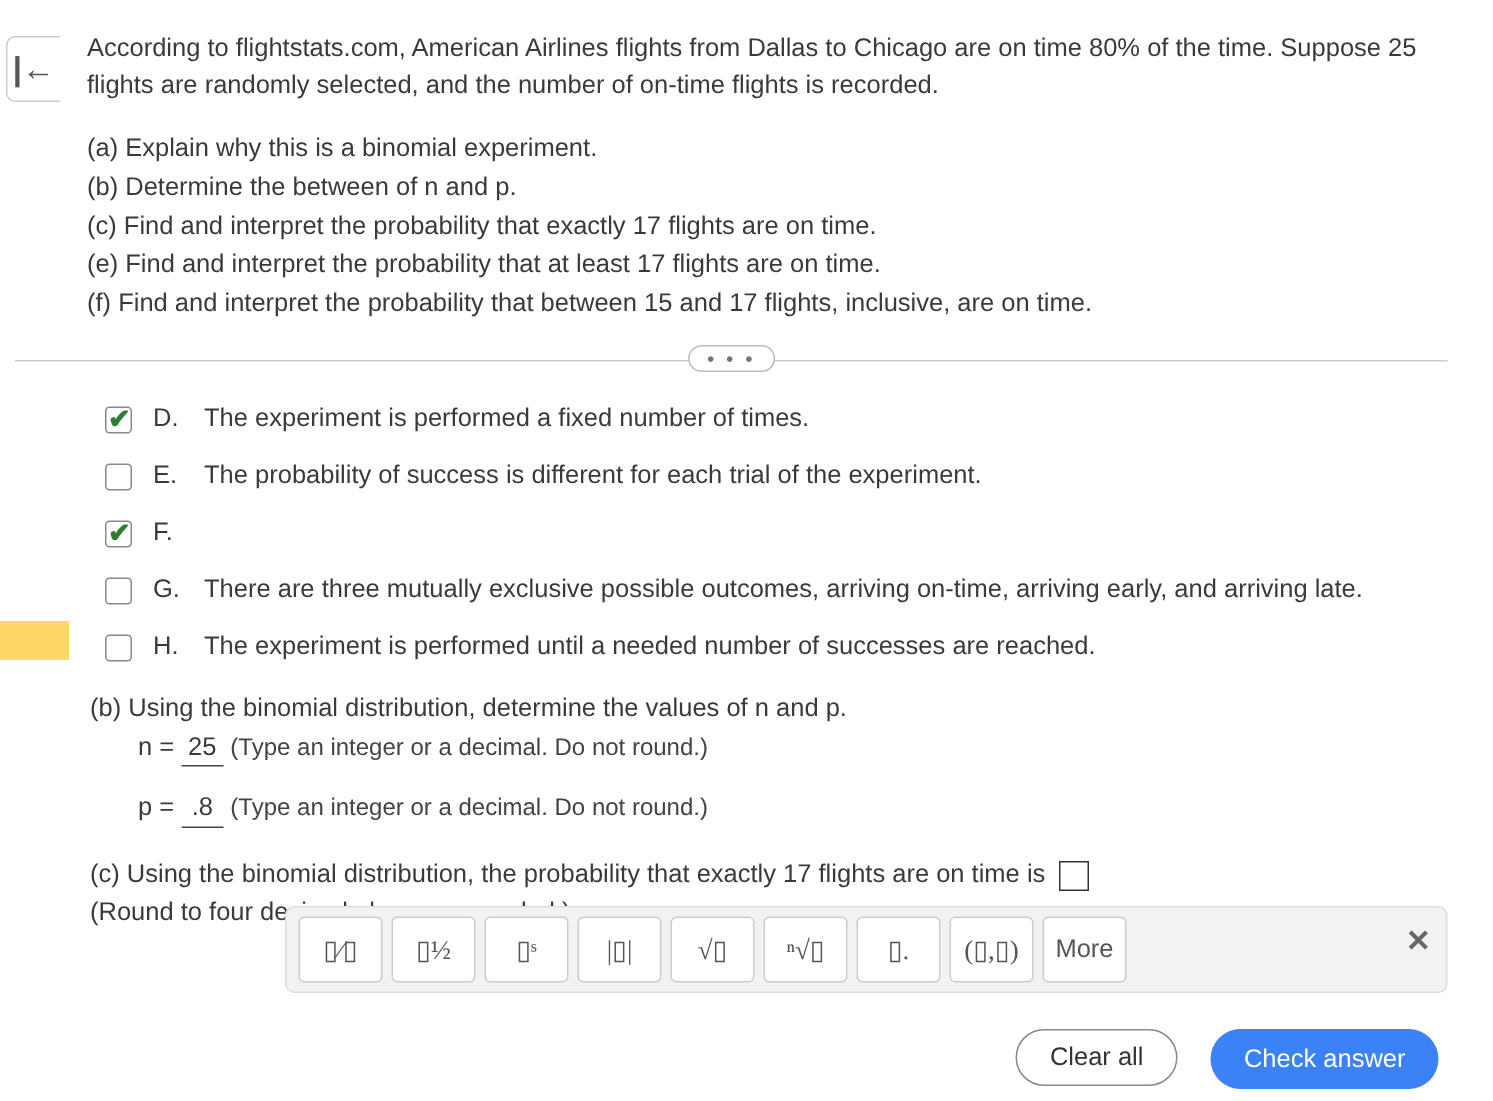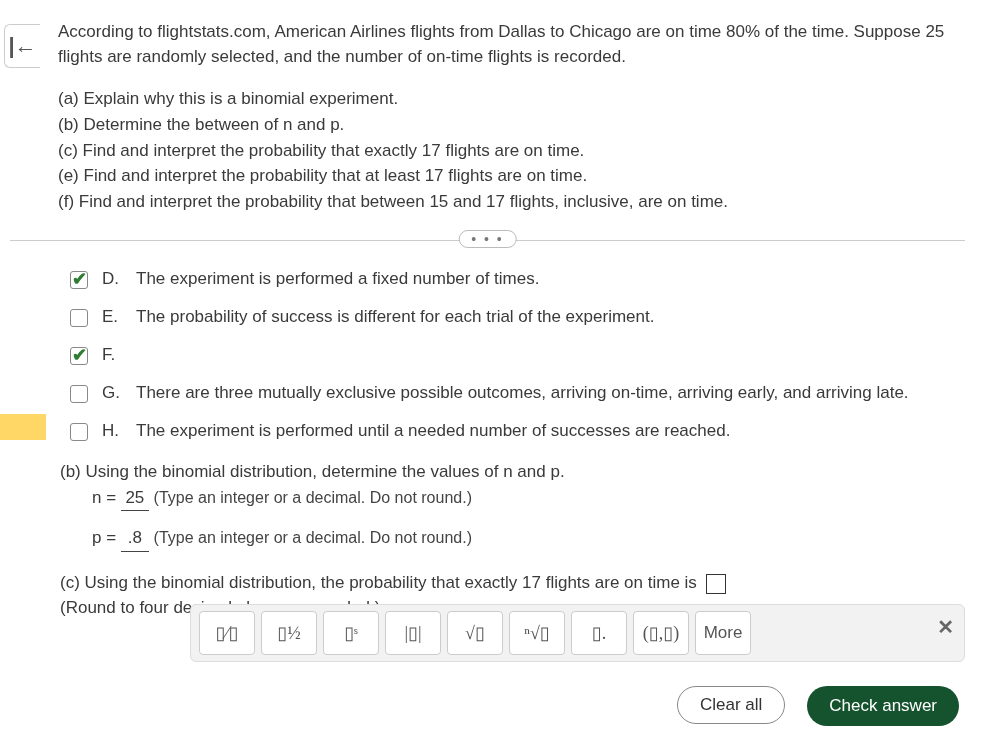--- a/index.html
+++ b/index.html
@@ -22,21 +22,21 @@
 .ans-row .eq{display:inline-block}
 .ans-box{display:inline-block;min-width:28px;border-bottom:1px solid #444;text-align:center;padding:0 4px}
 .hint{font-size:16px;color:#444}
 .blank-box{display:inline-block;width:20px;height:20px;border:1.5px solid #333;vertical-align:middle;margin-left:4px}
 .tool-row{position:absolute;bottom:72px;left:190px;right:30px;display:flex;align-items:center;gap:2px;background:#f2f2f2;border:1px solid #ddd;border-radius:6px;padding:6px}
 .tool-btn{height:44px;min-width:56px;background:#fff;border:1px solid #ccc;border-radius:4px;display:flex;align-items:center;justify-content:center;font-size:18px;color:#555;cursor:pointer;margin:0 2px;font-family:serif}
 .tool-btn.more-btn{font-family:Liberation Sans, sans-serif;font-size:17px}
 .tool-close{position:absolute;right:10px;top:10px;font-size:20px;color:#666;font-weight:700;cursor:pointer}
 .bot-row{position:absolute;bottom:8px;left:0;right:0;display:flex;justify-content:flex-end;gap:22px;padding-right:36px;align-items:flex-start}
 .btn-clear{background:#fff;border:1.5px solid #888;border-radius:22px;padding:8px 22px;font-size:17px;color:#333;cursor:pointer}
-.btn-check{background:#14532d;border:none;border-radius:22px;padding:10px 22px;font-size:17px;color:#fff;cursor:pointer}
+.btn-check{background:#3b82f6;border:none;border-radius:22px;padding:10px 22px;font-size:17px;color:#fff;cursor:pointer}
 .highlight-bar{position:absolute;left:0;top:414px;width:46px;height:26px;background:#ffd766}
 </style>
 </head>
 <body>
 
 <div class="page">
   <div class="highlight-bar"></div>
 
   <div class="top">
     <div class="back-tab">|←</div>

